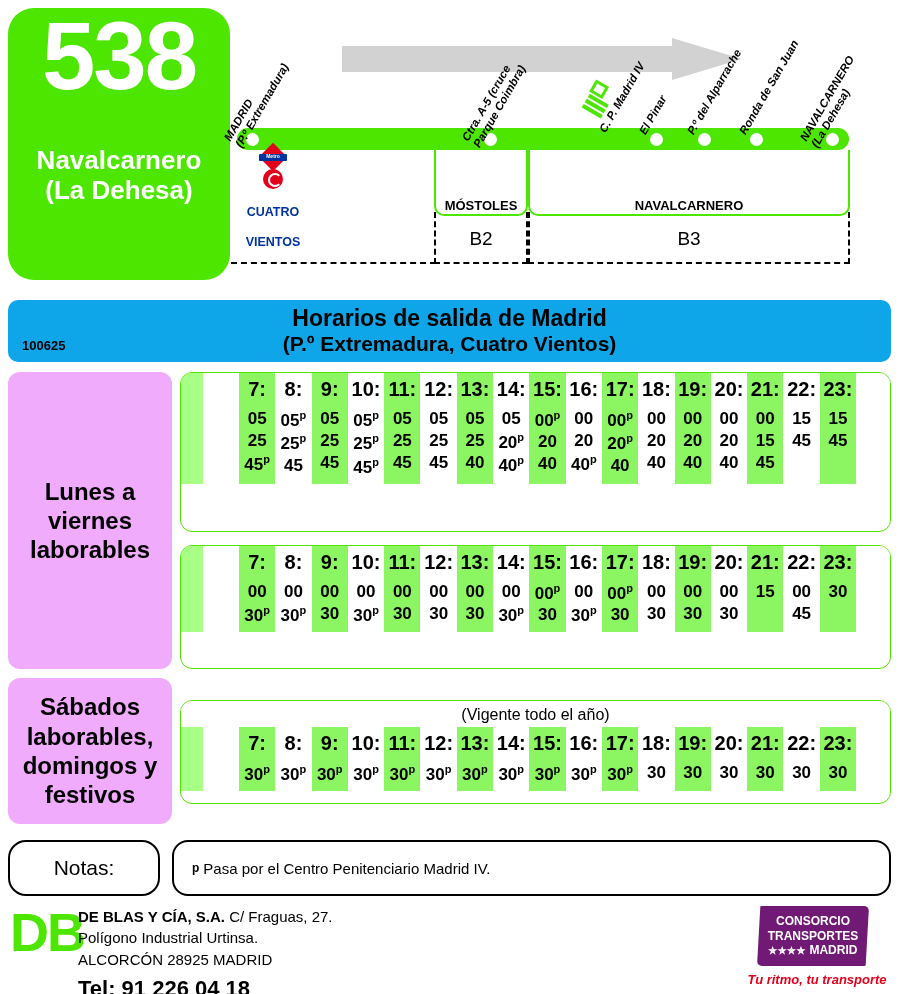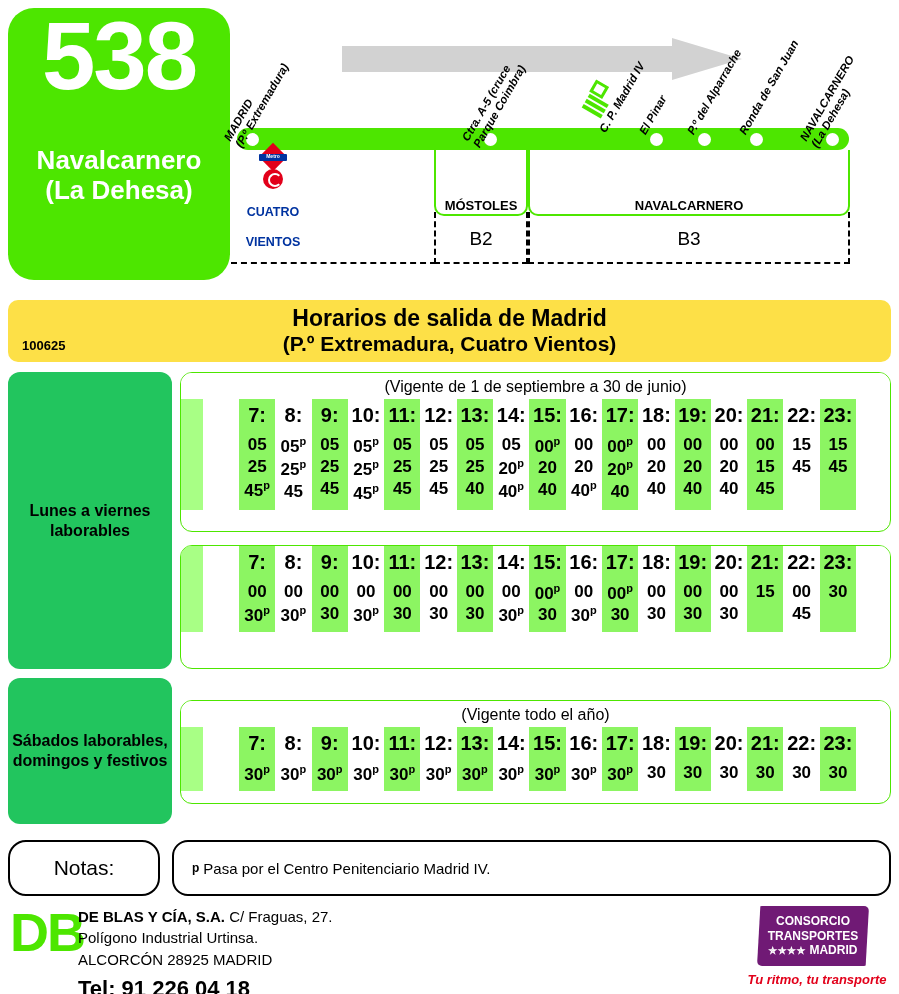--- a/index.html
+++ b/index.html
@@ -119,37 +119,37 @@
     position:absolute; font-size:19px; font-weight:normal; text-align:center;
   }
   .dash-left {
     position:absolute; border-bottom:2px dashed #000;
   }
 
   
   .banner {
     position:absolute; left:8px; top:300px;
     width:883px; height:62px;
-    background:#fde047; border-radius:10px;
+    background:#0ea5e9; border-radius:10px;
     display:flex; align-items:center;
   }
   .banner-code {
     position:absolute; left:14px; top:38px;
     font-size:13px; font-weight:bold;
   }
   .banner-text { width:100%; text-align:center; }
   .banner-t1 { font-size:23px; font-weight:bold; line-height:1.12; }
   .banner-t2 { font-size:21px; font-weight:bold; line-height:1.12; }
 
   
   .daybox {
     position:absolute; left:8px;
-    width:164px; background:#22c55e; border-radius:12px;
+    width:164px; background:#f0abfc; border-radius:12px;
     display:flex; align-items:center; justify-content:center;
-    text-align:center; font-weight:bold; font-size:16px;
+    text-align:center; font-weight:bold; font-size:24px;
     line-height:1.22;
   }
   #daybox-weekday { top:372px; height:297px; }
   #daybox-weekend { top:678px; height:146px; }
 
   
   .tt {
     position:absolute; left:180px; width:711px;
     border:1.6px solid #4DE600; border-radius:12px;
     background:#fff; overflow:hidden;
@@ -313,21 +313,20 @@
     <div class="banner-t1">Horarios de salida de Madrid</div>
     <div class="banner-t2">(P.º Extremadura, Cuatro Vientos)</div>
   </div>
   <div class="banner-code">100625</div>
 </div>
 
 <div class="daybox" id="daybox-weekday">Lunes a viernes laborables</div>
 <div class="daybox" id="daybox-weekend">Sábados laborables, domingos y festivos</div>
 
 <div class="tt" id="tt-1">
-  <div class="tt-caption">(Vigente de 1 de septiembre a 30 de junio)</div>
   <div class="tt-grid">
       <div class="tt-pad"></div>
       <div class="tt-blank"></div>
       <div class="tt-col shade">
         <div class="hr-cell">7:</div>
         <div class="min-wrap">
           <div class="min-cell">05</div>
           <div class="min-cell">25</div>
           <div class="min-cell">45<sup>p</sup></div>
         </div>

